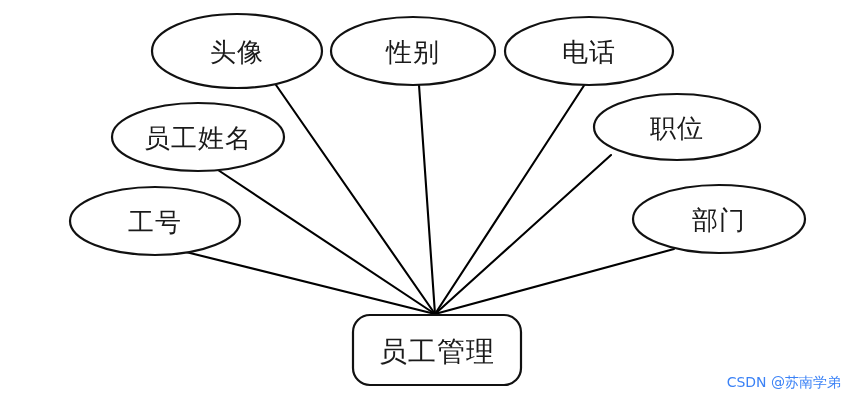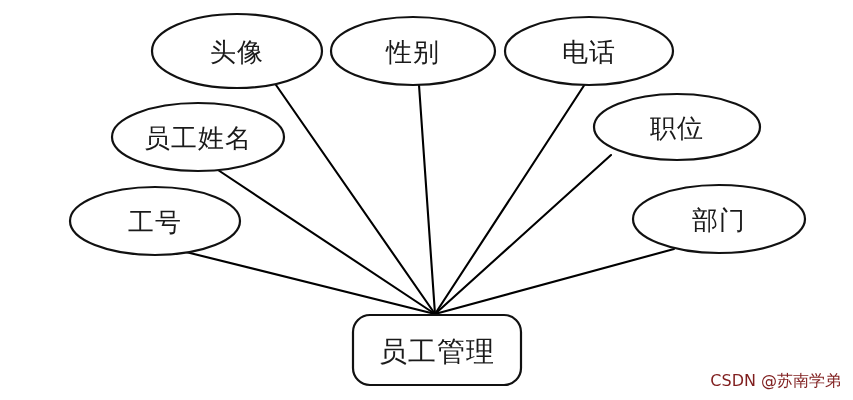--- a/index.html
+++ b/index.html
@@ -48,22 +48,22 @@
     letter-spacing: 1px;
   }
   .entity-label {
     font-size: 28px;
   }
   .watermark {
     position: absolute;
     right: 12px;
     bottom: 8px;
     font-family: "DejaVu Sans", "Liberation Sans", sans-serif;
-    font-size: 16px;
-    color: #7f1d1d;
+    font-size: 14px;
+    color: #3b82f6;
     white-space: nowrap;
     user-select: none;
   }
 </style>
 </head>
 <body>
 
 <svg id="diagram-canvas" viewBox="0 0 853 400">
   <g id="connector-layer">
       <line x1="276" y1="85" x2="435" y2="314" class="connector-line"></line>

